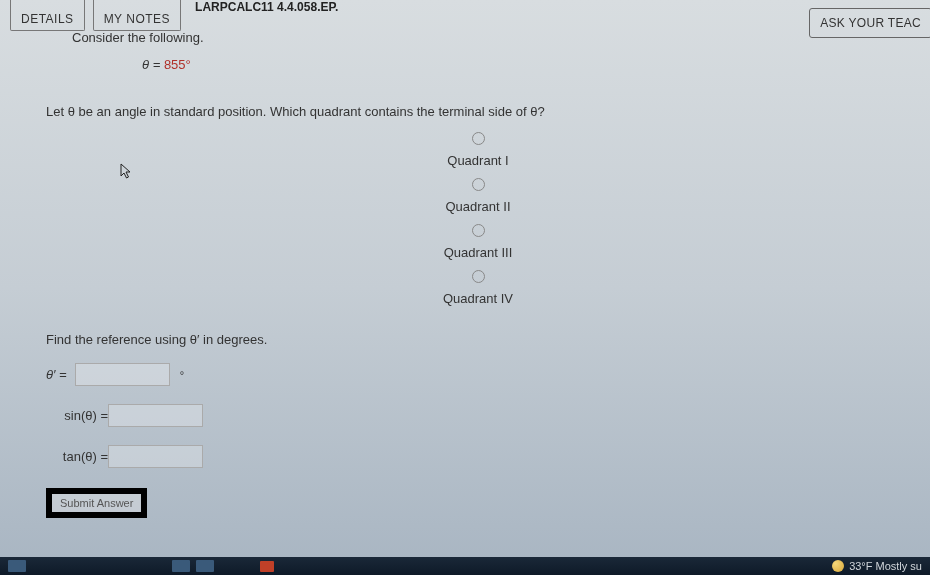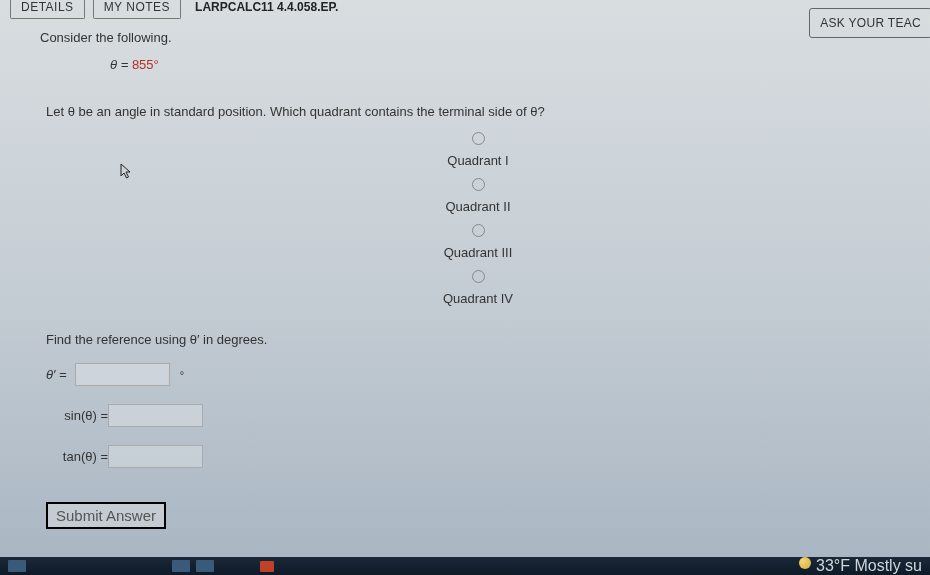--- a/index.html
+++ b/index.html
@@ -30,21 +30,21 @@
       background: transparent;
       padding: 4px 10px;
       font-size: 12px;
       color: #333;
       cursor: pointer;
       border-radius: 2px;
       letter-spacing: 0.5px;
     }
     .btn-outline.partial-top {
       border-top: none;
-      padding-top: 0;
+      padding-top: 12px;
       border-radius: 0 0 2px 2px;
     }
     .problem-id {
       font-weight: 600;
       font-size: 12px;
       color: #222;
       margin-left: 6px;
       margin-top: 0px;
     }
     .ask-btn {
@@ -54,21 +54,21 @@
       border: 1px solid #666;
       padding: 7px 10px;
       font-size: 12px;
       color: #333;
       background: transparent;
       border-radius: 3px;
       cursor: pointer;
       letter-spacing: 0.3px;
     }
     .content {
-      padding: 10px 52px 0 40px;
+      padding: 10px 52px 0 72px;
     }
     .prompt-line {
       margin-bottom: 12px;
       color: #333;
     }
     .theta-eq {
       margin-left: 70px;
       margin-bottom: 20px;
       font-style: italic;
     }
@@ -142,25 +142,25 @@
     .trig-row {
       display: flex;
       align-items: center;
       margin-top: 18px;
     }
     .trig-label {
       width: 62px;
       text-align: right;
     }
     .submit-btn {
-      margin-top: 34px;
-      border: 2px solid #000000;
+      margin-top: 20px;
+      border: 6px solid #000000;
       background: rgba(230,230,230,0.4);
       padding: 3px 8px;
-      font-size: 15px;
+      font-size: 11px;
       color: #555;
       cursor: pointer;
     }
     .taskbar {
       position: absolute;
       bottom: 0;
       left: 0;
       right: 0;
       height: 18px;
       background: linear-gradient(180deg, #1a2838 0%, #0e1a28 100%);
@@ -176,24 +176,24 @@
     }
     .taskbar-icon {
       width: 18px;
       height: 12px;
       background: #3a5a7a;
       border-radius: 1px;
     }
     .taskbar-icon.orange { background: #c04028; width: 14px; height: 11px; }
     .weather {
       display: flex;
-      align-items: flex-start;
+      align-items: flex-end;
       gap: 5px;
       color: #d0d5da;
-      font-size: 16px;
+      font-size: 11px;
     }
     .weather-icon {
       width: 12px;
       height: 12px;
       background: radial-gradient(circle at 30% 30%, #f5d77a, #d9a83a);
       border-radius: 50%;
     }
     .content-lower {
       padding-left: 46px;
     }

